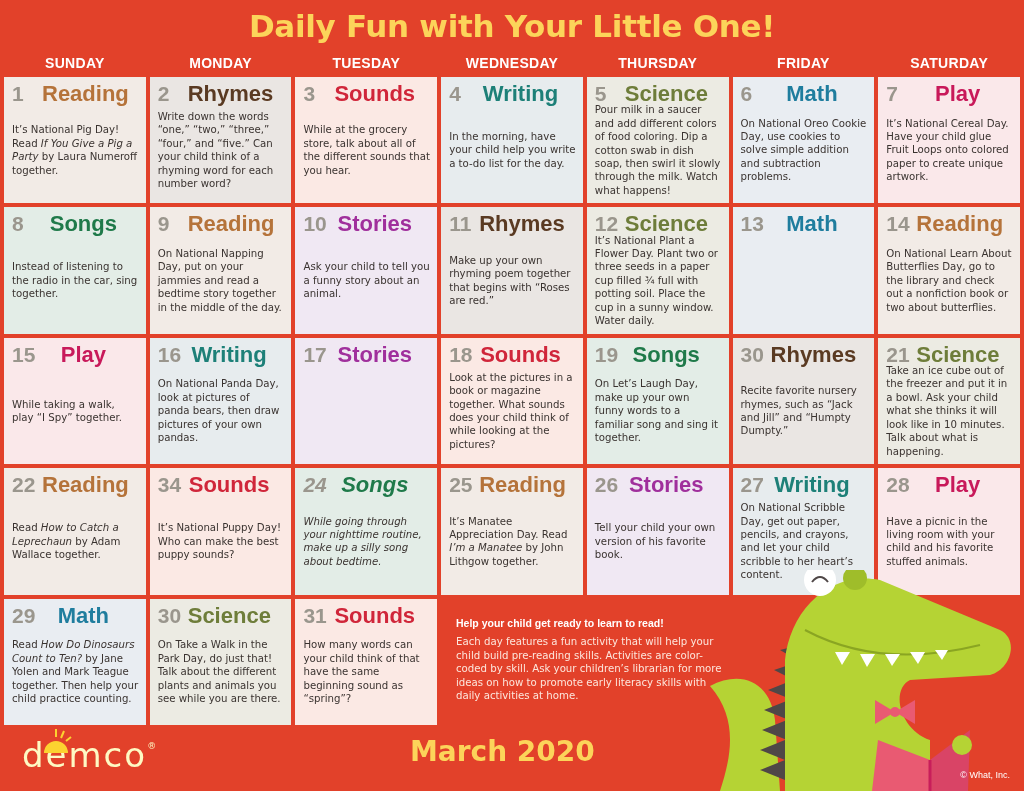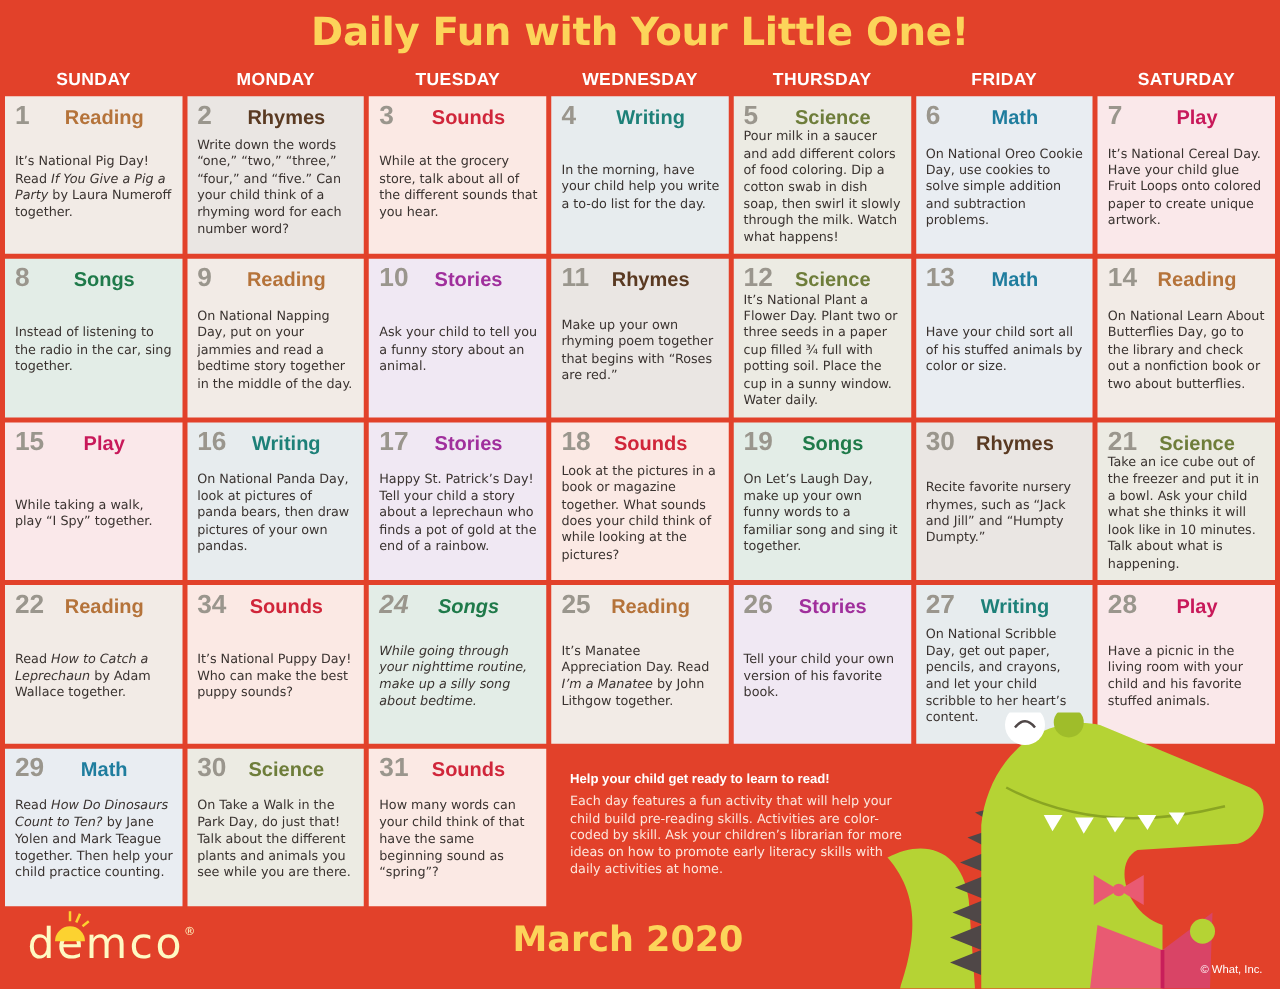--- a/index.html
+++ b/index.html
@@ -40,21 +40,21 @@
   }
   .cell .head {
     display: flex; align-items: baseline; height: 26px;
   }
   .cell .num {
     font-family: "Liberation Sans", sans-serif;
     font-weight: bold; font-size: 21px; color: #9a968d; width: 30px; flex: 0 0 auto;
   }
   .cell .skill {
     font-family: "Liberation Sans", sans-serif;
-    font-weight: bold; font-size: 16px; flex: 1; text-align: center; padding-right: 14px;
+    font-weight: bold; font-size: 22px; flex: 1; text-align: center; padding-right: 14px;
   }
   .cell .body {
     font-family: "DejaVu Sans", sans-serif;
     font-size: 10.2px; line-height: 13.4px; color: #3a3330;
     display: flex; flex-direction: column; justify-content: center;
     height: calc(100% - 26px);
     padding-bottom: 6px;
   }
   .cell .body i { font-style: italic; }
   .info {
@@ -203,23 +203,20 @@
       </div>
       <div class="body">
         <div>It’s National Plant a Flower Day. Plant two or three seeds in a paper cup filled ¾ full with potting soil. Place the cup in a sunny window. Water daily.</div>
       </div>
     </div>
     <div class="cell" style="background: rgb(233, 237, 242);">
       <div class="head">
         <span class="num">13</span>
         <span class="skill" style="color: rgb(31, 125, 158);">Math</span>
       </div>
-      <div class="body">
-        <div>Have your child sort all of his stuffed animals by color or size.</div>
-      </div>
     </div>
     <div class="cell" style="background: rgb(242, 235, 230);">
       <div class="head">
         <span class="num">14</span>
         <span class="skill" style="color: rgb(181, 115, 58);">Reading</span>
       </div>
       <div class="body">
         <div>On National Learn About Butterflies Day, go to the library and check out a nonfiction book or two about butterflies.</div>
       </div>
     </div>
@@ -238,23 +235,20 @@
         <span class="skill" style="color: rgb(29, 128, 120);">Writing</span>
       </div>
       <div class="body">
         <div>On National Panda Day, look at pictures of panda bears, then draw pictures of your own pandas.</div>
       </div>
     </div>
     <div class="cell" style="background: rgb(240, 232, 243);">
       <div class="head">
         <span class="num">17</span>
         <span class="skill" style="color: rgb(160, 47, 156);">Stories</span>
-      </div>
-      <div class="body">
-        <div>Happy St. Patrick’s Day! Tell your child a story about a leprechaun who finds a pot of gold at the end of a rainbow.</div>
       </div>
     </div>
     <div class="cell" style="background: rgb(251, 233, 228);">
       <div class="head">
         <span class="num">18</span>
         <span class="skill" style="color: rgb(208, 38, 58);">Sounds</span>
       </div>
       <div class="body">
         <div>Look at the pictures in a book or magazine together. What sounds does your child think of while looking at the pictures?</div>
       </div>

